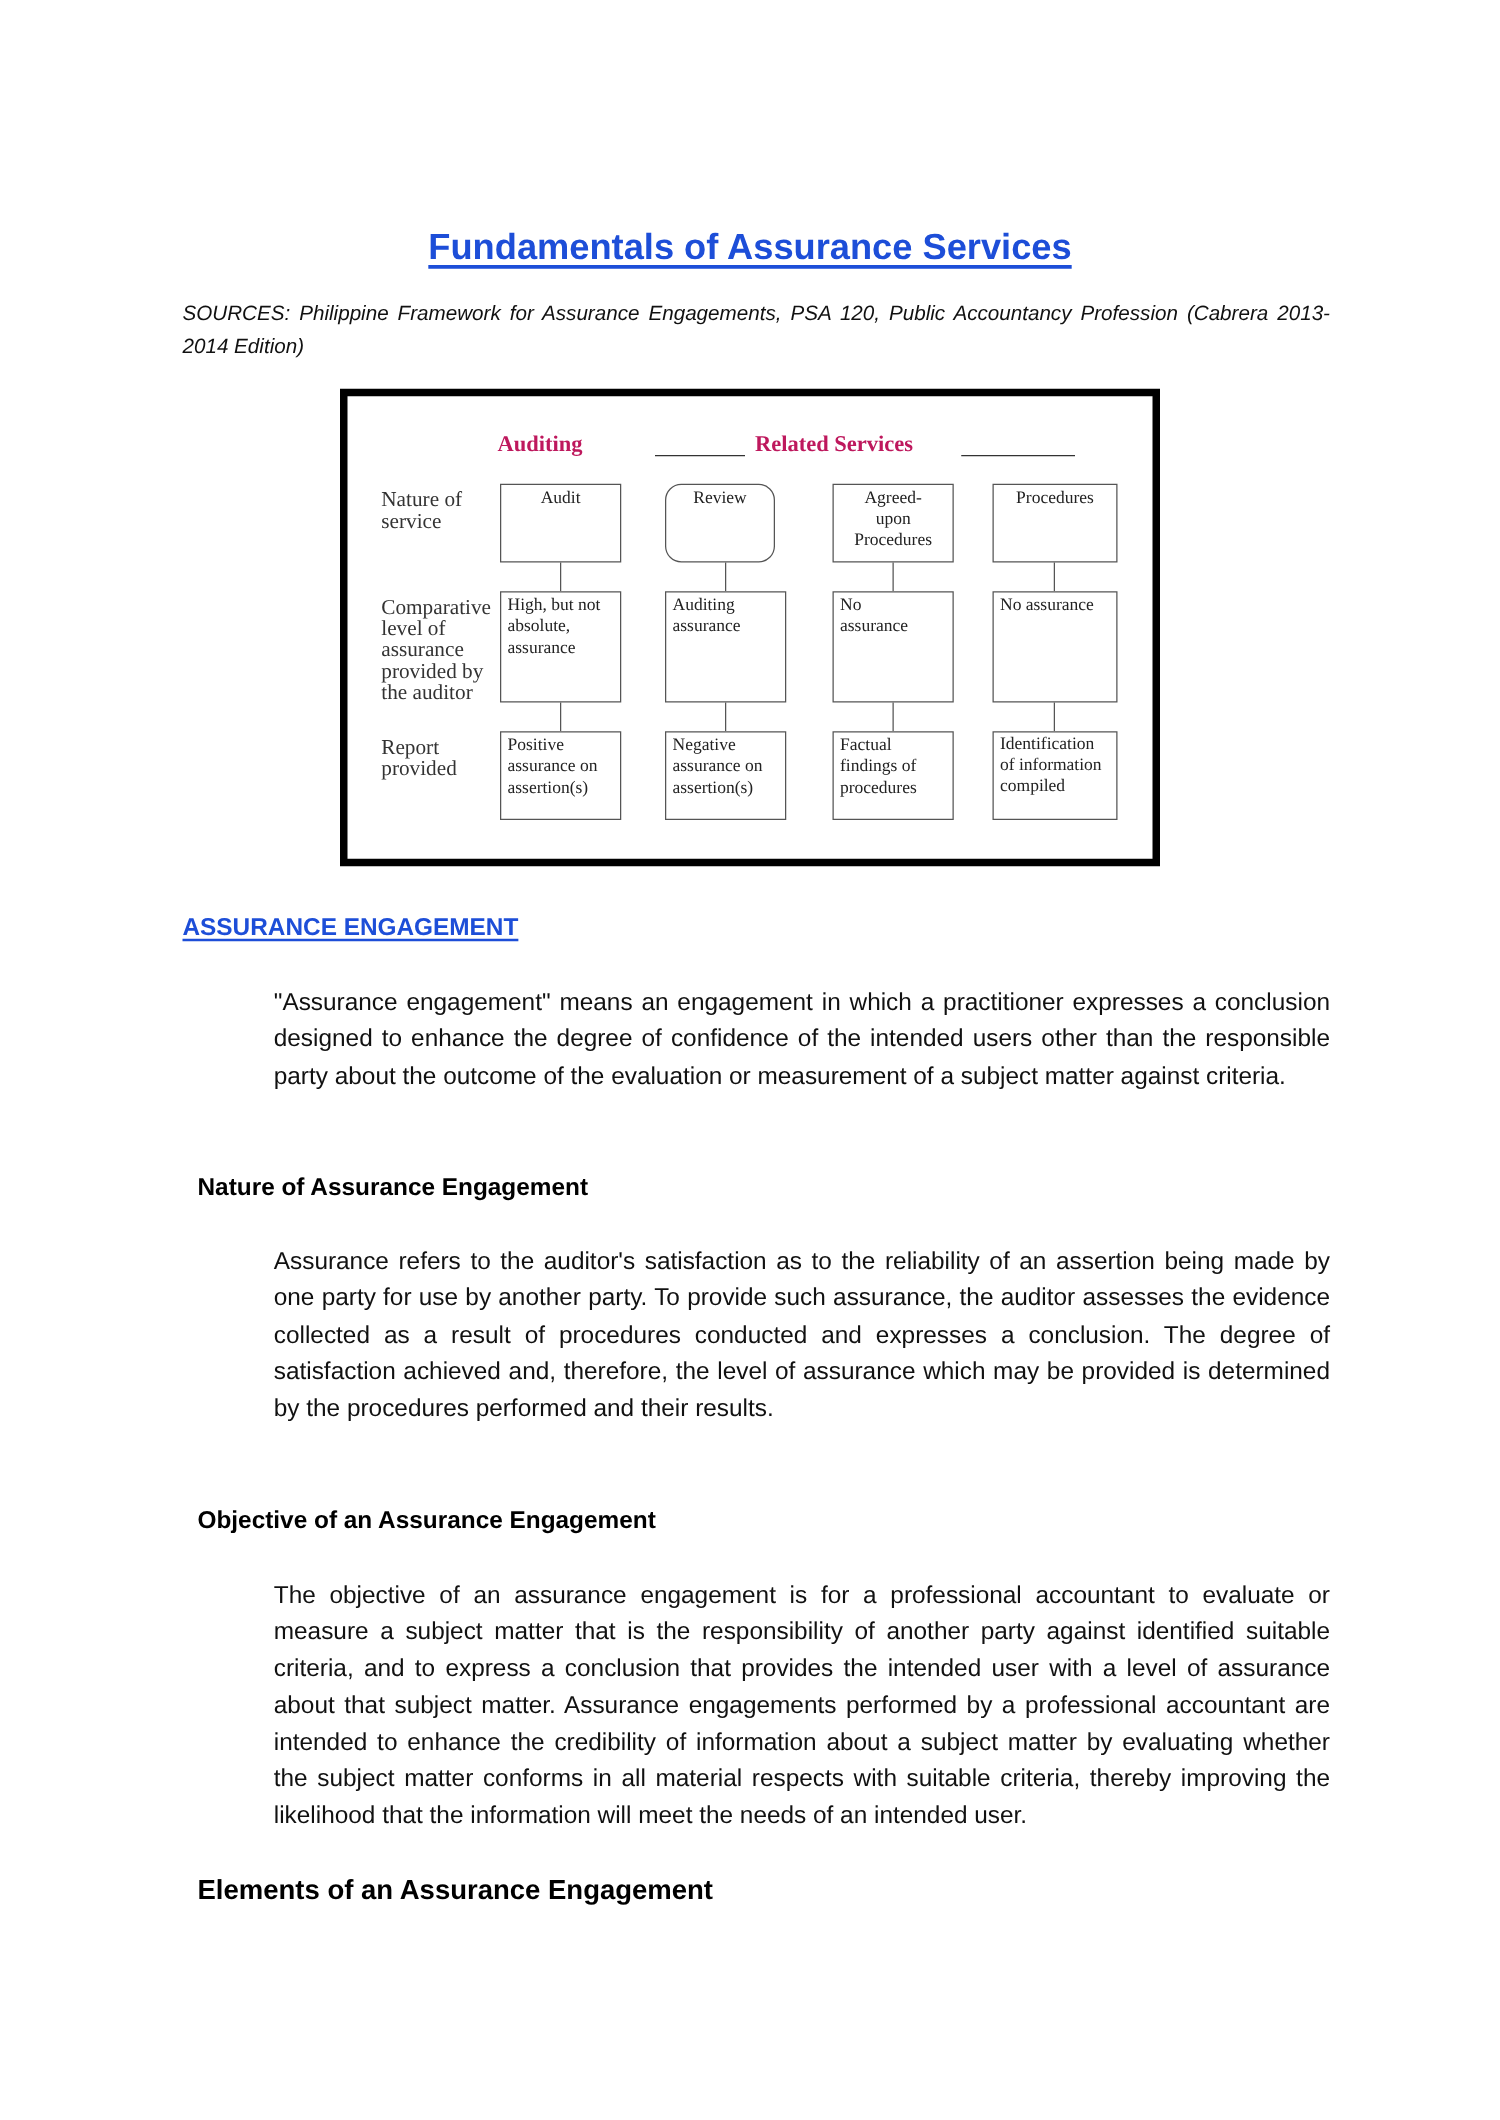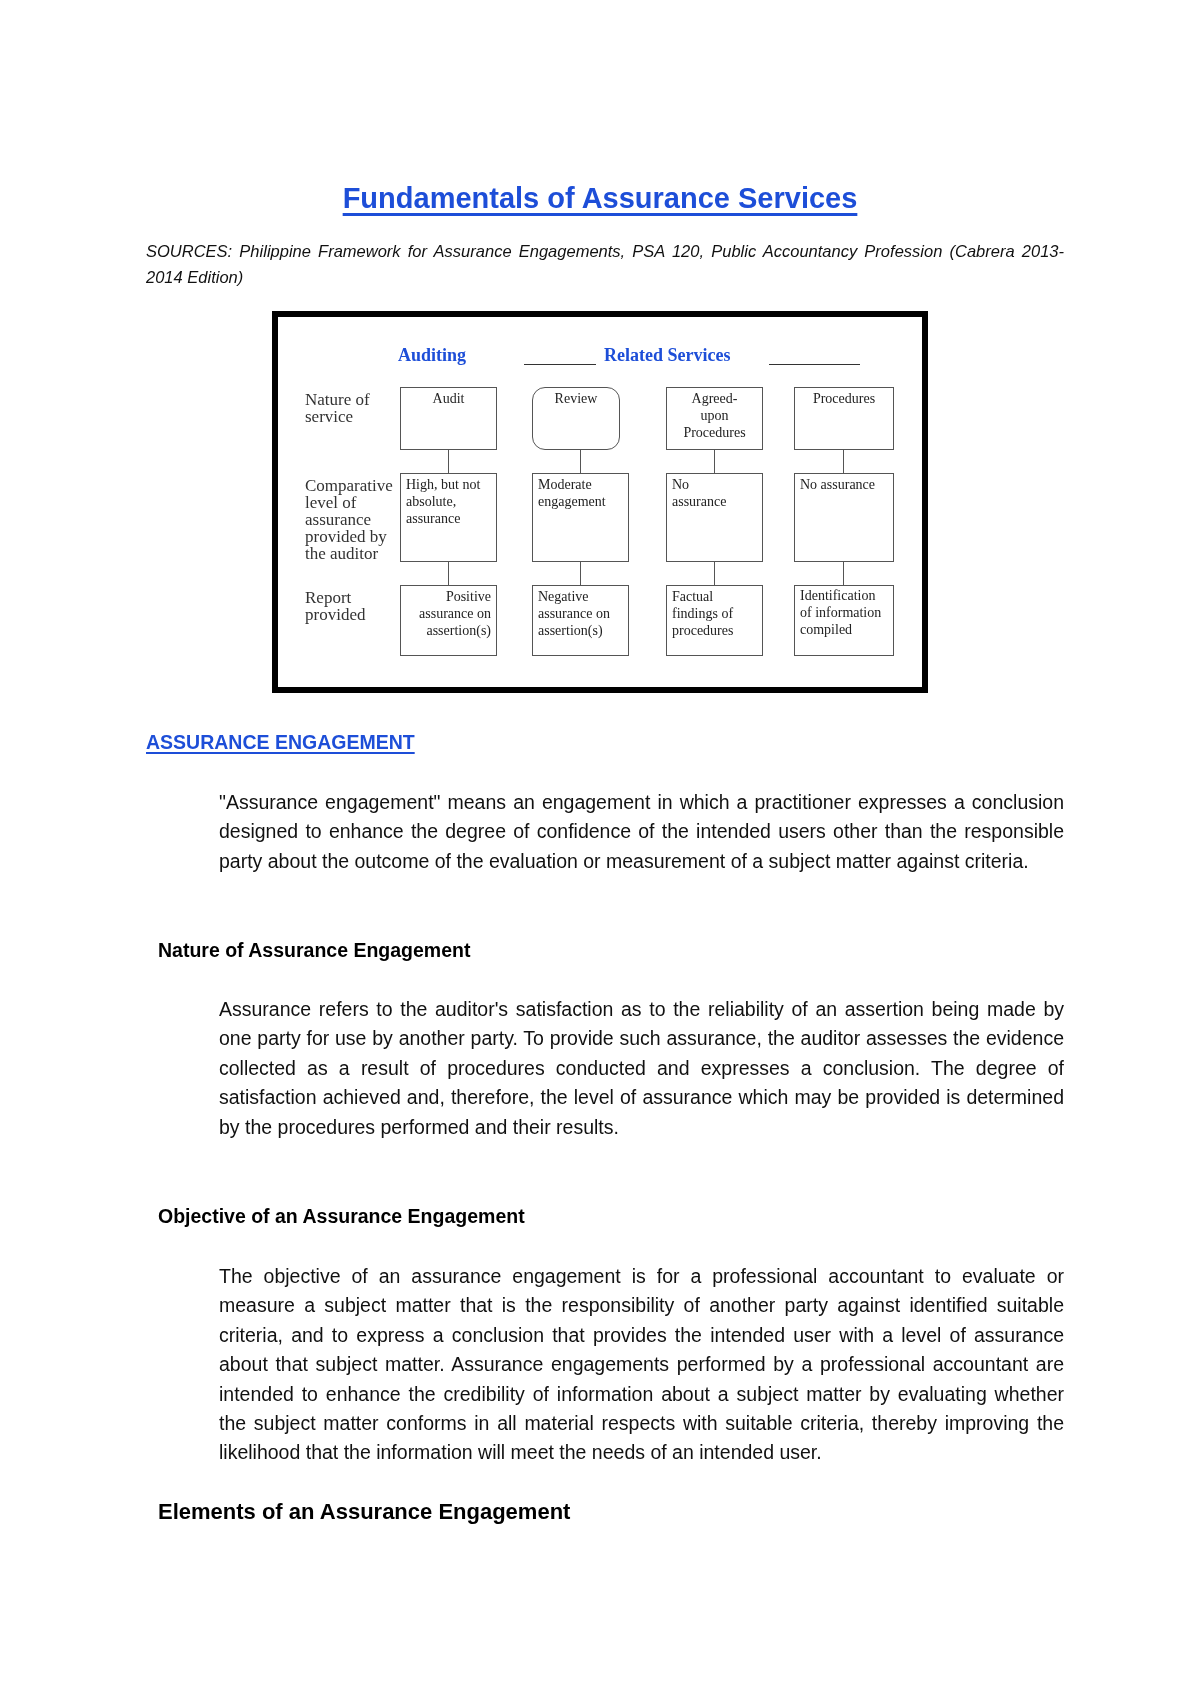--- a/index.html
+++ b/index.html
@@ -1,20 +1,20 @@
 <!DOCTYPE html>
 <html><head>
 <meta charset="utf-8">
 <style>
   html, body { margin:0; padding:0; background:#ffffff; }
   body { width:1200px; height:1696px; position:relative; overflow:hidden; color:#111; font-family:"Liberation Sans", sans-serif; }
   .title { position:absolute; left:0; width:1200px; top:182px; text-align:center; font-size:29px; font-weight:bold; text-decoration:underline; text-decoration-thickness:3px; text-underline-offset:5px; color:#1d4ed8; }
   .sources { position:absolute; left:146px; width:918px; top:238px; font-size:16.5px; font-style:italic; line-height:26px; text-align:justify; text-align-last:left; color:#111; }
   .diagram { position:absolute; left:272px; top:311px; width:644px; height:370px; border:6px solid #000; background:#fff; font-family:"Liberation Serif", serif; color:#222; }
-  .dg-head { position:absolute; font-size:18px; font-weight:bold; color:#1d4ed8; white-space:nowrap; }
+  .dg-head { position:absolute; font-size:18px; font-weight:bold; color:#be185d; white-space:nowrap; }
   .dg-rule { position:absolute; height:0; border-top:1.5px solid #333; }
   .row-label { position:absolute; font-size:17px; line-height:17px; color:#333; }
   .box { position:absolute; border:1.5px solid #555; background:#fff; font-size:14px; line-height:17px; padding:2px 5px; box-sizing:border-box; color:#222; }
   .box.center { text-align:center; }
   .vline { position:absolute; width:0; border-left:1.5px solid #555; }
   .h2u { position:absolute; left:146px; font-size:19.5px; font-weight:bold; text-decoration:underline; text-decoration-thickness:2px; text-underline-offset:3px; color:#1d4ed8; }
   .h3 { position:absolute; left:158px; font-size:19.5px; font-weight:bold; color:#000000; }
   .h3.big { font-size:22px; }
   .para { position:absolute; left:219px; width:845px; font-size:19.5px; line-height:29.4px; text-align:justify; color:#111; }
 </style>
@@ -31,25 +31,25 @@
   <div class="dg-rule" style="left:491px; width:91px; top:47px;"></div>
 
   <div class="row-label" style="left:27px; top:74px; width:80px;">Nature of service</div>
   <div class="row-label" style="left:27px; top:160px; width:90px;">Comparative level of assurance provided by the auditor</div>
   <div class="row-label" style="left:27px; top:272px; width:72px;">Report provided</div>
 
   <div class="box center" style="left:122px; top:70px; width:97px; height:63px;">Audit</div>
   <div class="vline" style="left:170px; top:133px; height:23px;"></div>
   <div class="box" style="left:122px; top:156px; width:97px; height:89px;">High, but not absolute, assurance</div>
   <div class="vline" style="left:170px; top:245px; height:23px;"></div>
-  <div class="box" style="left:122px; top:268px; width:97px; height:71px;text-align:right;">Positive assurance on assertion(s)</div>
+  <div class="box" style="left:122px; top:268px; width:97px; height:71px;">Positive assurance on assertion(s)</div>
 
   <div class="box center" style="left:254px; top:70px; width:88px; height:63px;border-radius:13px;">Review</div>
   <div class="vline" style="left:302px; top:133px; height:23px;"></div>
-  <div class="box" style="left:254px; top:156px; width:97px; height:89px;">Moderate engagement</div>
+  <div class="box" style="left:254px; top:156px; width:97px; height:89px;">Auditing assurance</div>
   <div class="vline" style="left:302px; top:245px; height:23px;"></div>
   <div class="box" style="left:254px; top:268px; width:97px; height:71px;">Negative assurance on assertion(s)</div>
 
   <div class="box center" style="left:388px; top:70px; width:97px; height:63px; padding:2px 14px;">Agreed-upon Procedures</div>
   <div class="vline" style="left:436px; top:133px; height:23px;"></div>
   <div class="box" style="left:388px; top:156px; width:97px; height:89px; padding:2px 5px; width:97px;">
       <span style="display:block; width:40px;">No assurance</span>
     </div>
   <div class="vline" style="left:436px; top:245px; height:23px;"></div>
   <div class="box" style="left:388px; top:268px; width:97px; height:71px;">Factual findings of procedures</div>

